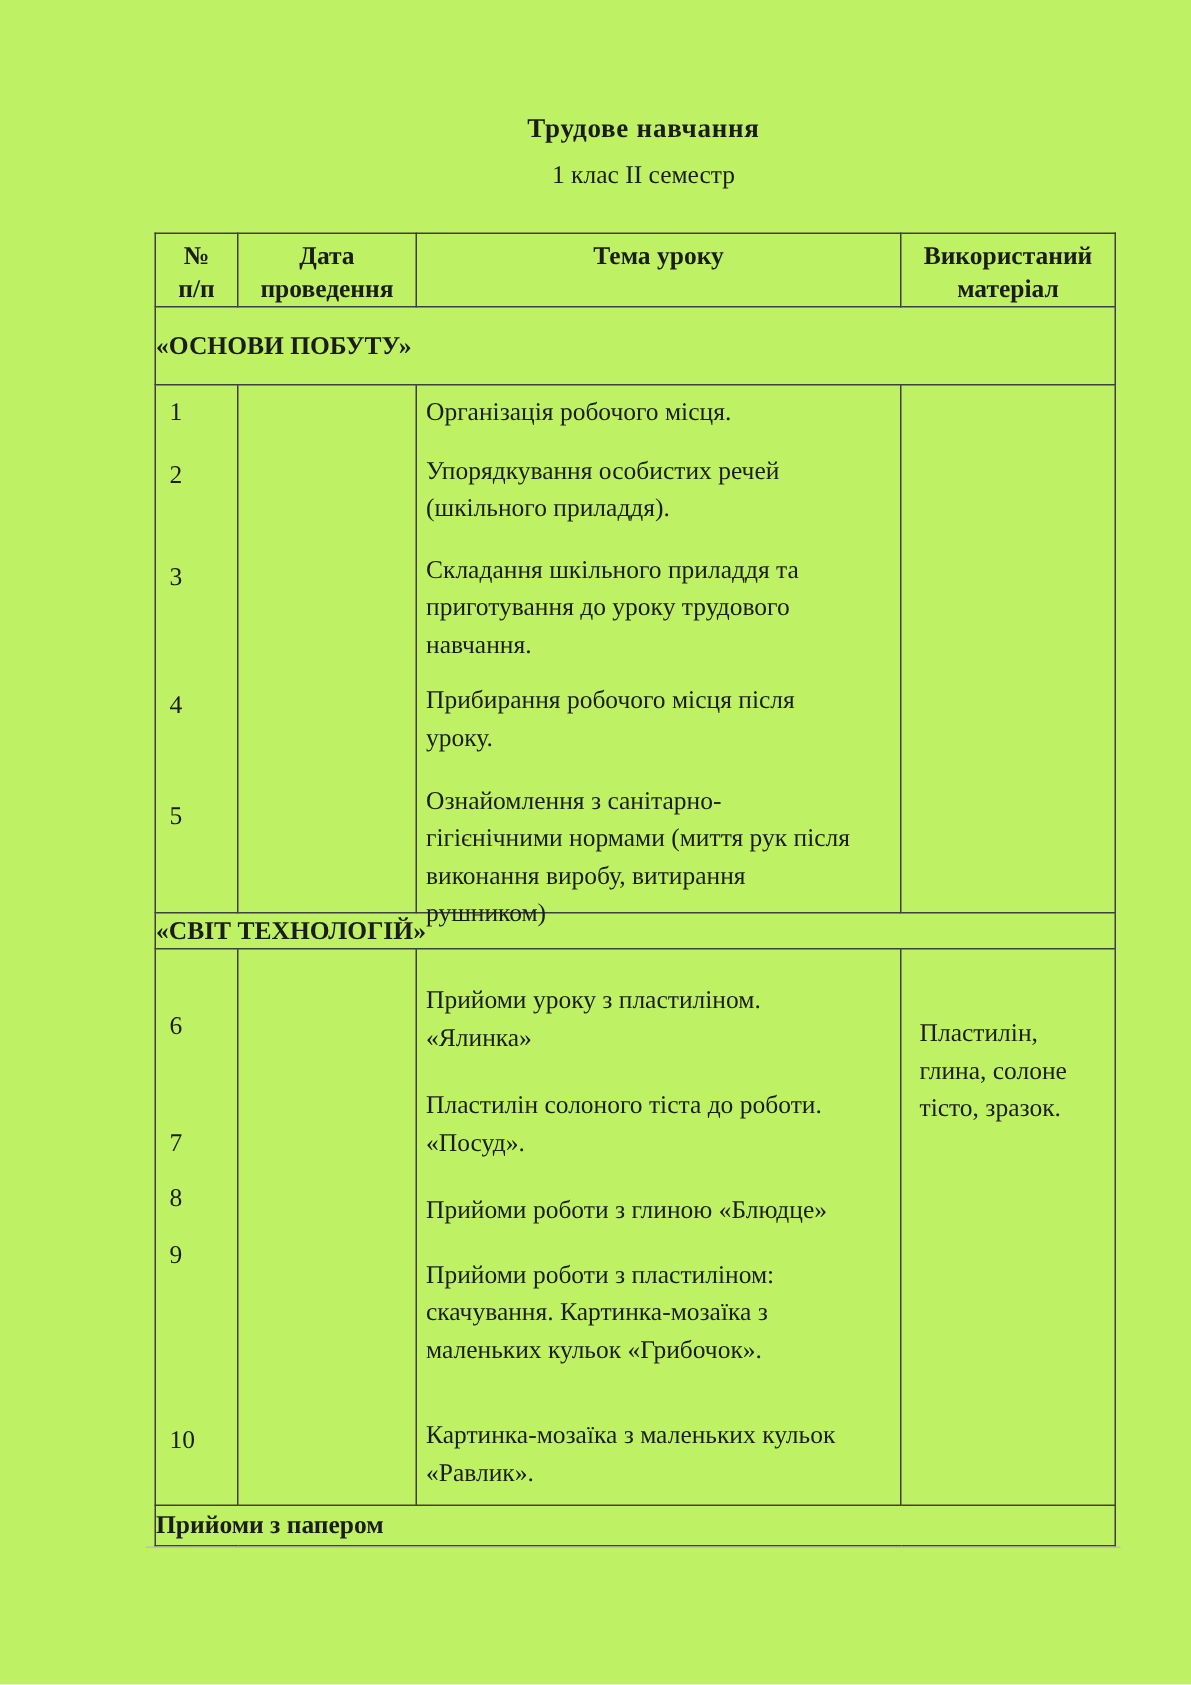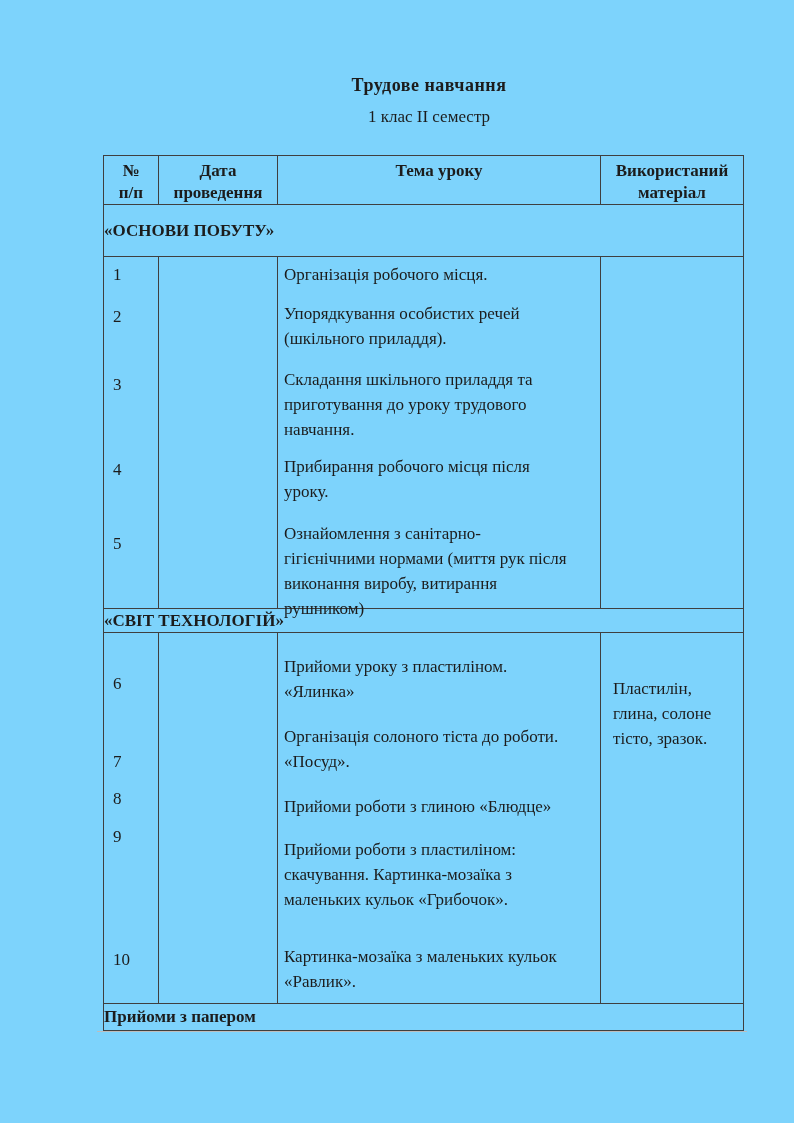--- a/index.html
+++ b/index.html
@@ -1,20 +1,20 @@
 <!DOCTYPE html>
 <html><head>
 <meta charset="utf-8">
 <style>
   html, body { margin: 0; padding: 0; background: #ffffff; }
   .page {
     position: relative;
     width: 794px;
     height: 1123px;
-    background: #7dd3fc;
+    background: #bef264;
     font-family: "Liberation Serif", "DejaVu Serif", serif;
     color: #1c1c1c;
     overflow: hidden;
   }
   .doc-title {
     position: absolute;
     left: 103px; top: 72px; width: 652px;
     text-align: center;
     font-size: 18px; font-weight: bold;
     line-height: 26px;
@@ -171,21 +171,21 @@
           <div class="num nb1">6</div>
           <div class="num nb2">7</div>
           <div class="num nb3">8</div>
           <div class="num nb4">9</div>
           <div class="num nb5">10</div>
         </td>
         <td></td>
         <td>
           <div class="para pb1">Прийоми уроку з пластиліном.
 «Ялинка»</div>
-          <div class="para pb2">Організація солоного тіста до роботи.
+          <div class="para pb2">Пластилін солоного тіста до роботи.
 «Посуд».</div>
           <div class="para pb3">Прийоми роботи з глиною «Блюдце»</div>
           <div class="para pb4">Прийоми роботи з пластиліном:
 скачування. Картинка-мозаїка з
 маленьких кульок «Грибочок».</div>
           <div class="para pb5">Картинка-мозаїка з маленьких кульок
 «Равлик».</div>
         </td>
         <td>
           <div class="mat">Пластилін,

